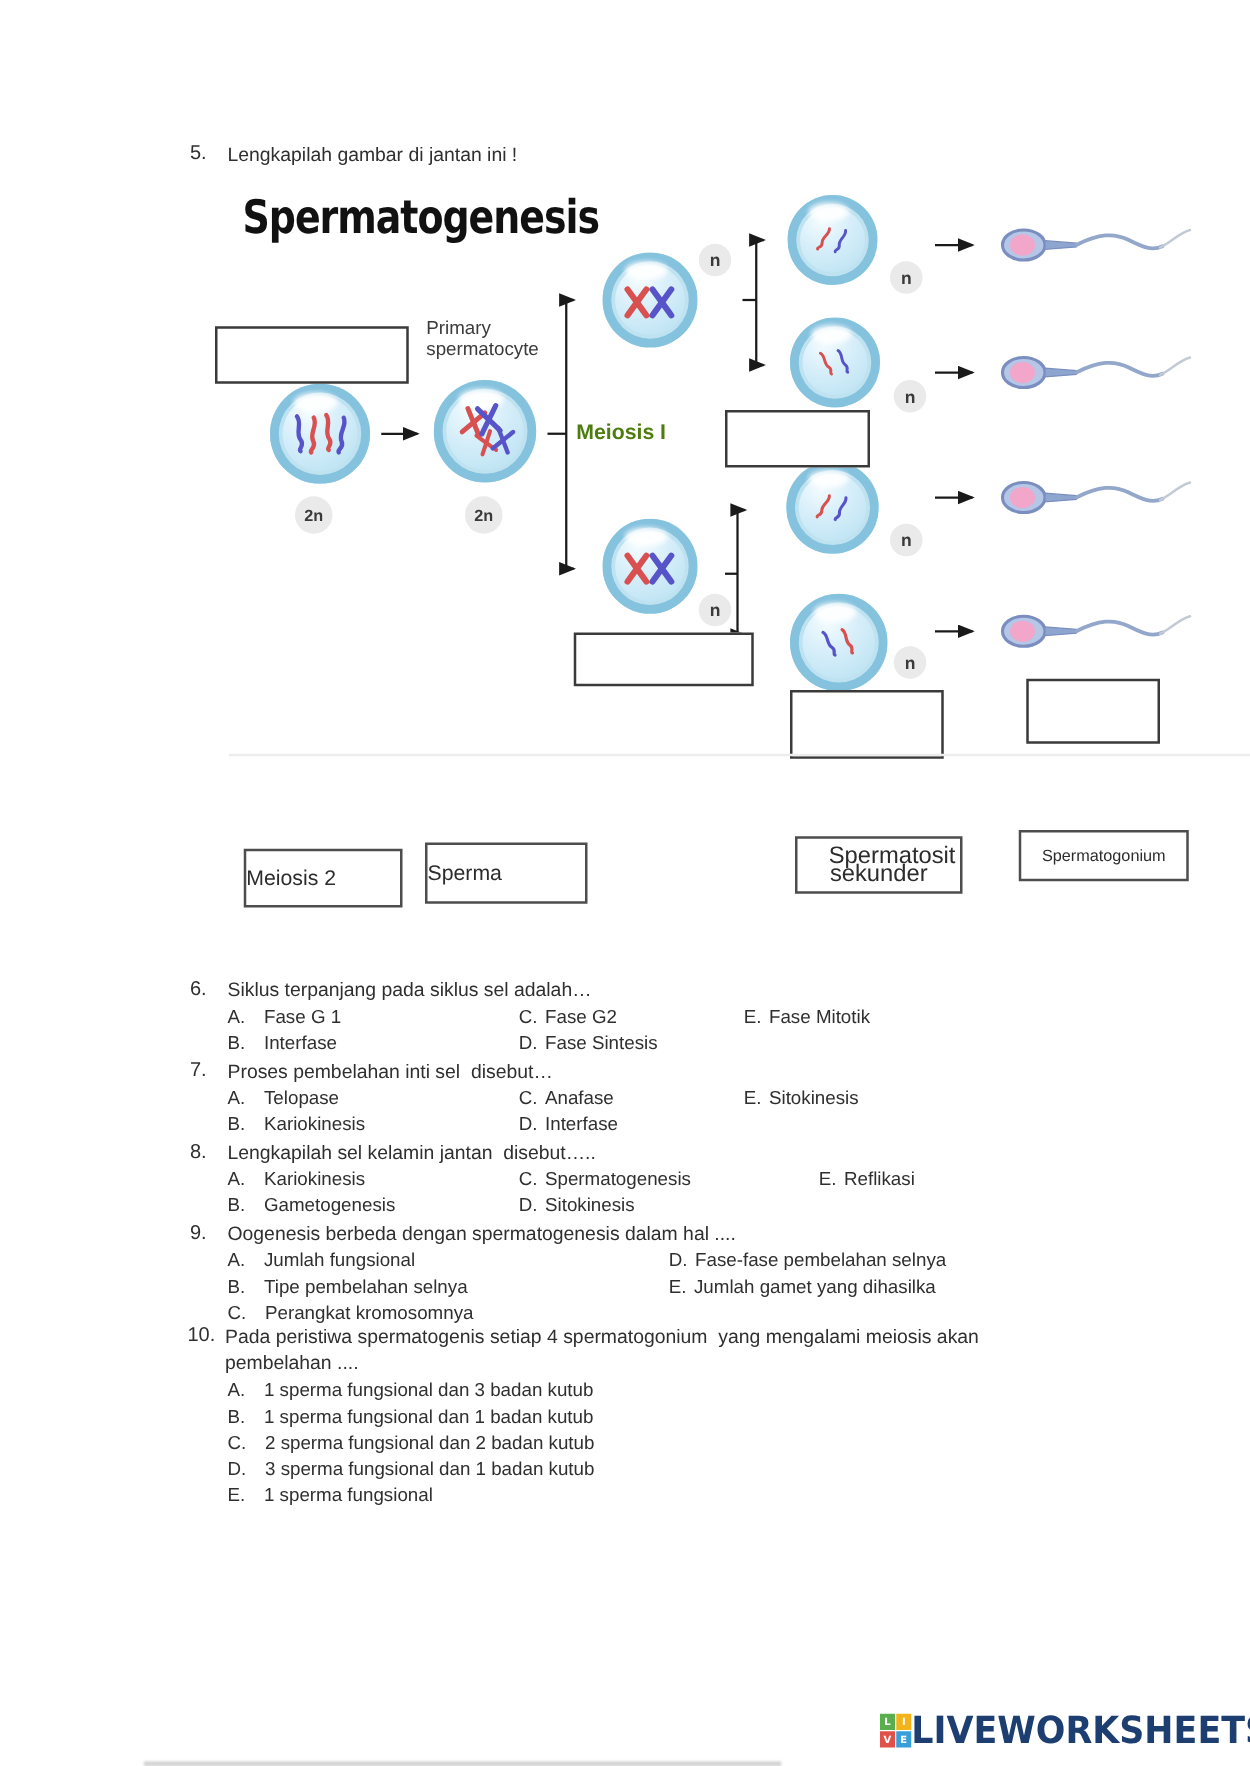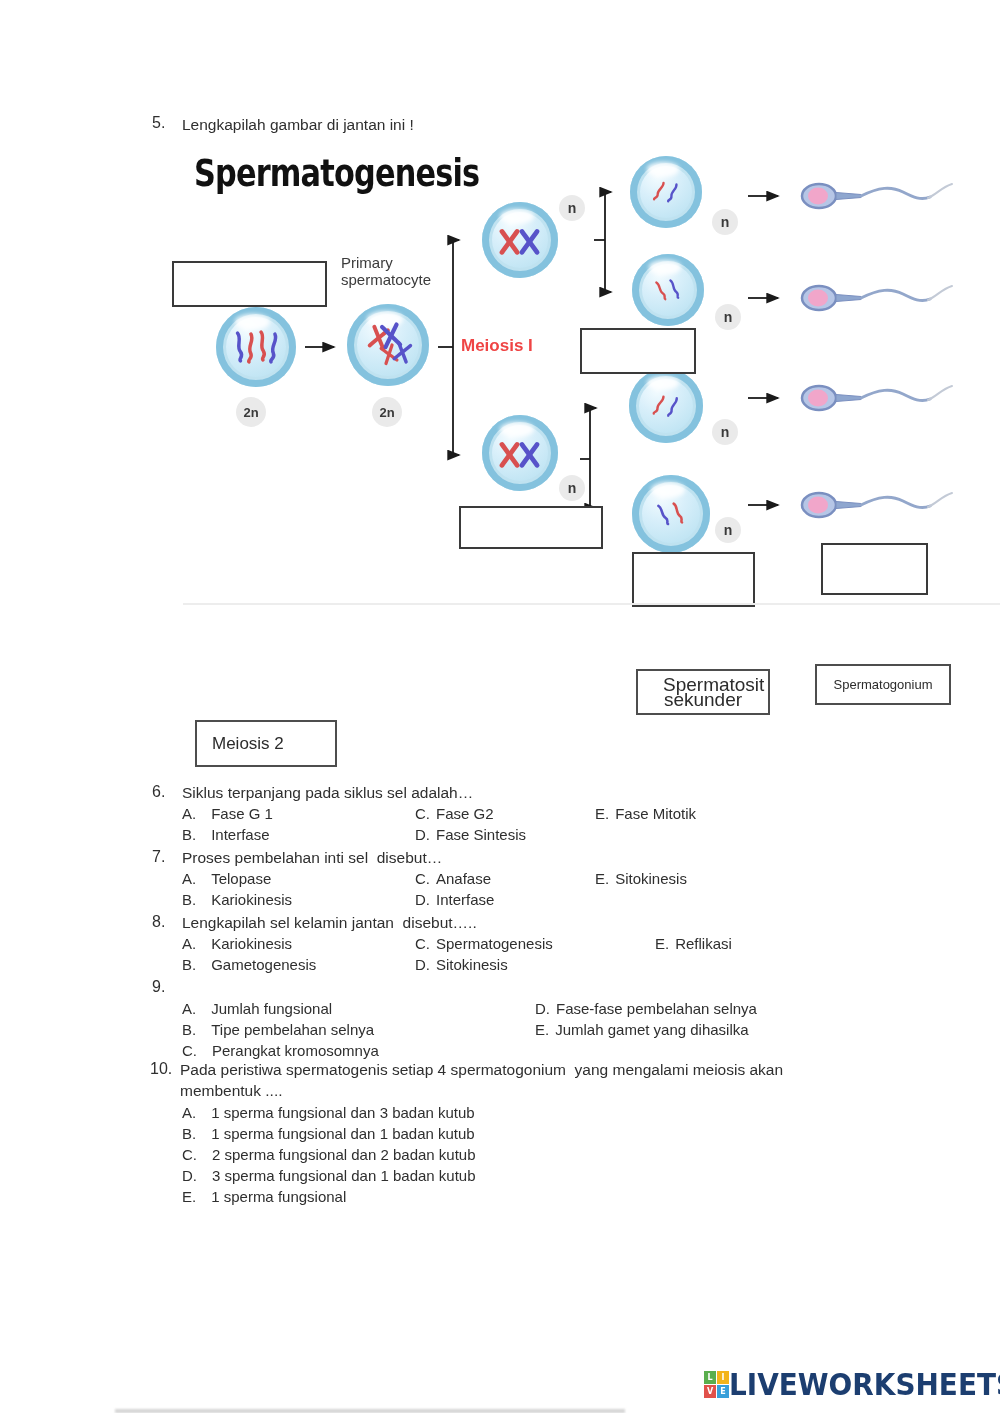--- a/index.html
+++ b/index.html
@@ -6,40 +6,40 @@
   .page{position:relative;width:1000px;height:1413px;background:#ffffff;
         font-family:"Liberation Sans",sans-serif;color:#2f2f2f;overflow:hidden;}
   
   .qnum{position:absolute;font-size:16px;color:#2f2f2f;}
   .qtext{position:absolute;font-size:15.5px;color:#2f2f2f;white-space:pre-wrap;}
   
   .dg-title{position:absolute;left:194px;top:152px;font-size:37px;font-weight:800;
             letter-spacing:-1px;color:#111;transform:scaleX(.82);transform-origin:left top;
             font-family:"DejaVu Sans","Liberation Sans",sans-serif;}
   .dg-label{position:absolute;font-size:15px;line-height:17px;color:#3b3b3b;}
-  .dg-meiosis{position:absolute;font-size:17px;font-weight:600;color:#ef4444;}
+  .dg-meiosis{position:absolute;font-size:17px;font-weight:600;color:#4d7c0f;}
   .cell{position:absolute;border-radius:50%;
         background:radial-gradient(circle at 38% 28%, #f4fcff 0%, #d8effa 32%, #bfe4f3 68%, #a9d8ec 100%);
         box-shadow:inset 0 0 0 7px #84c2de, inset 0 0 0 10px #bfe2f0;}
   .cell .sheen{position:absolute;left:24%;top:9%;width:44%;height:20%;
         background:rgba(255,255,255,.9);border-radius:50%;filter:blur(2px);}
   .cell svg{position:absolute;left:0;top:0;width:100%;height:100%;}
   .badge{position:absolute;border-radius:50%;background:#eaeaea;color:#3a3a3a;
          display:flex;align-items:center;justify-content:center;font-weight:bold;}
   .badge.b2n{width:30px;height:30px;font-size:13px;}
   .badge.bn{width:26px;height:26px;font-size:14px;}
   .blank{position:absolute;background:#fff;border:2px solid #3a3a3a;}
   .overlay{position:absolute;left:0;top:0;pointer-events:none;}
   .sperm{position:absolute;width:160px;height:44px;}
   .dg-sep{position:absolute;left:183px;top:603px;width:817px;height:2px;background:#ededed;}
   
   .wbox{position:absolute;background:#fff;border:2px solid #4d4d4d;color:#2c2c2c;
         display:flex;align-items:center;}
   .wbox.cen{justify-content:center;text-align:center;}
-  .wbox.pad{padding-left:15px;margin-top:41px;}
+  .wbox.pad{}
   
   .opt{position:absolute;font-size:15px;color:#2f2f2f;display:inline-flex;white-space:pre;}
   .opt .k{display:inline-block;}
   .g1 .k{margin-right:15px;}
   .g2 .k{margin-right:6px;}
   
   .brand{position:absolute;left:729px;top:1367px;font-size:30px;font-weight:800;
          color:#1c3e70;letter-spacing:0;transform:scaleX(.93);transform-origin:left top;
          font-family:"DejaVu Sans","Liberation Sans",sans-serif;}
   .logo{position:absolute;left:704px;top:1371px;width:25px;height:27px;
@@ -266,20 +266,23 @@
   <div class="blank" style="left:580px;top:328px;width:112px;height:42px"></div>
   <div class="blank" style="left:459px;top:506px;width:140px;height:39px"></div>
   <div class="blank" style="left:632px;top:552px;width:119px;height:51px"></div>
   <div class="blank" style="left:821px;top:543px;width:103px;height:48px"></div>
 
   <div class="dg-sep"></div>
 
   <div class="wbox pad" style="left:195px;top:679px;width:123px;height:43px;font-size:17px">
       <span>Meiosis 2</span>
     </div>
+  <div class="wbox pad" style="left:340px;top:674px;width:126px;height:45px;font-size:17px">
+      <span>Sperma</span>
+    </div>
   <div class="wbox cen" style="left:636px;top:669px;width:130px;height:42px;font-size:19px;line-height:15px">
       <span style="width:80px">Spermatosit sekunder</span>
     </div>
   <div class="wbox cen" style="left:815px;top:664px;width:132px;height:37px;font-size:13px">
       <span>Spermatogonium</span>
     </div>
 
   <span class="qnum" style="left:152px;top:783px">6.</span>
   <span class="qtext" style="left:182px;top:784px">Siklus terpanjang pada siklus sel adalah…</span>
   <span class="opt g1" style="left:182px;top:805px"><span class="k">A.</span><span>Fase G 1</span></span>
@@ -298,29 +301,30 @@
 
   <span class="qnum" style="left:152px;top:913px">8.</span>
   <span class="qtext" style="left:182px;top:914px">Lengkapilah sel kelamin jantan  disebut…..</span>
   <span class="opt g1" style="left:182px;top:935px"><span class="k">A.</span><span>Kariokinesis</span></span>
   <span class="opt g1" style="left:182px;top:956px"><span class="k">B.</span><span>Gametogenesis</span></span>
   <span class="opt g2" style="left:415px;top:935px"><span class="k">C.</span><span>Spermatogenesis</span></span>
   <span class="opt g2" style="left:415px;top:956px"><span class="k">D.</span><span>Sitokinesis</span></span>
   <span class="opt g2" style="left:655px;top:935px"><span class="k">E.</span><span>Reflikasi</span></span>
 
   <span class="qnum" style="left:152px;top:978px">9.</span>
+  <span class="qtext" style="left:182px;top:979px">Oogenesis berbeda dengan spermatogenesis dalam hal ....</span>
   <span class="opt g1" style="left:182px;top:1000px"><span class="k">A.</span><span>Jumlah fungsional</span></span>
   <span class="opt g1" style="left:182px;top:1021px"><span class="k">B.</span><span>Tipe pembelahan selnya</span></span>
   <span class="opt g1" style="left:182px;top:1042px"><span class="k">C.</span><span>Perangkat kromosomnya</span></span>
   <span class="opt g2" style="left:535px;top:1000px"><span class="k">D.</span><span>Fase-fase pembelahan selnya</span></span>
   <span class="opt g2" style="left:535px;top:1021px"><span class="k">E.</span><span>Jumlah gamet yang dihasilka</span></span>
 
   <span class="qnum" style="left:150px;top:1060px">10.</span>
   <span class="qtext" style="left:180px;top:1061px">Pada peristiwa spermatogenis setiap 4 spermatogonium  yang mengalami meiosis akan</span>
-  <span class="qtext" style="left:180px;top:1082px">membentuk ....</span>
+  <span class="qtext" style="left:180px;top:1082px">pembelahan ....</span>
   <span class="opt g1" style="left:182px;top:1104px"><span class="k">A.</span><span>1 sperma fungsional dan 3 badan kutub</span></span>
   <span class="opt g1" style="left:182px;top:1125px"><span class="k">B.</span><span>1 sperma fungsional dan 1 badan kutub</span></span>
   <span class="opt g1" style="left:182px;top:1146px"><span class="k">C.</span><span>2 sperma fungsional dan 2 badan kutub</span></span>
   <span class="opt g1" style="left:182px;top:1167px"><span class="k">D.</span><span>3 sperma fungsional dan 1 badan kutub</span></span>
   <span class="opt g1" style="left:182px;top:1188px"><span class="k">E.</span><span>1 sperma fungsional</span></span>
 
   <div class="logo">
     <span class="lg0">L</span>
     <span class="lg1">I</span>
     <span class="lg2">V</span>

